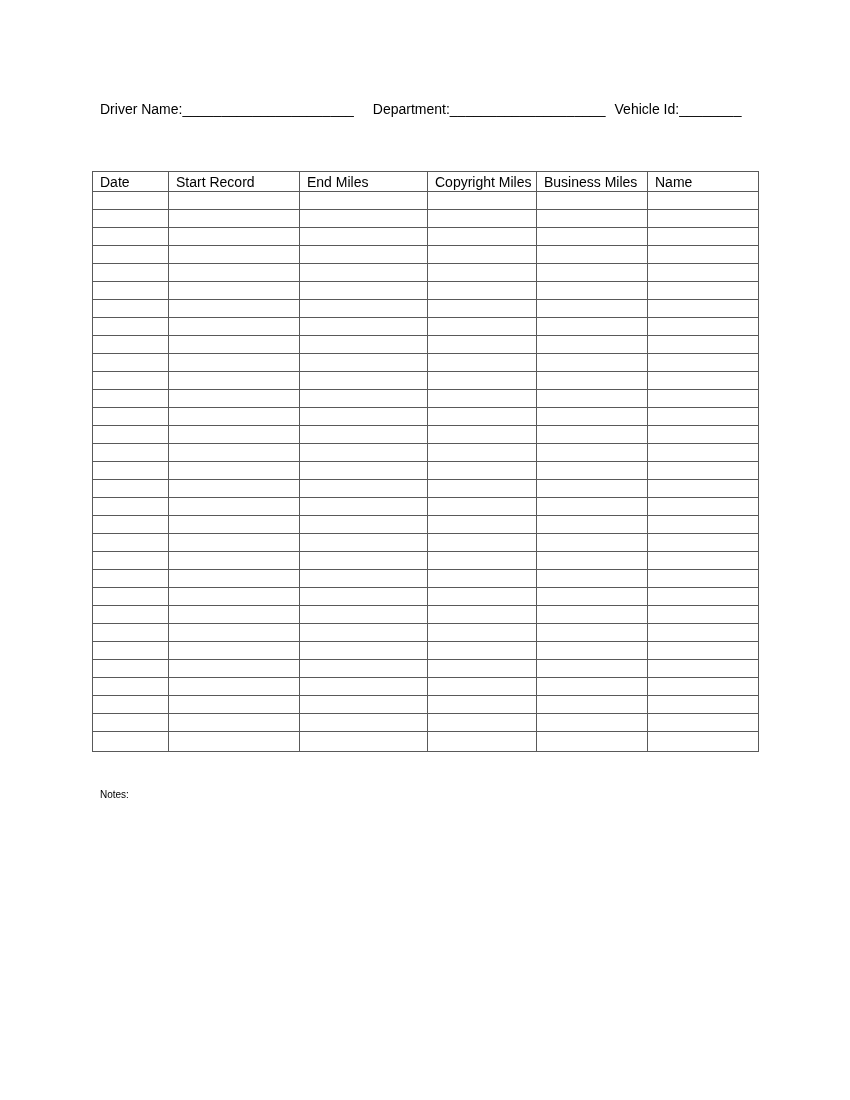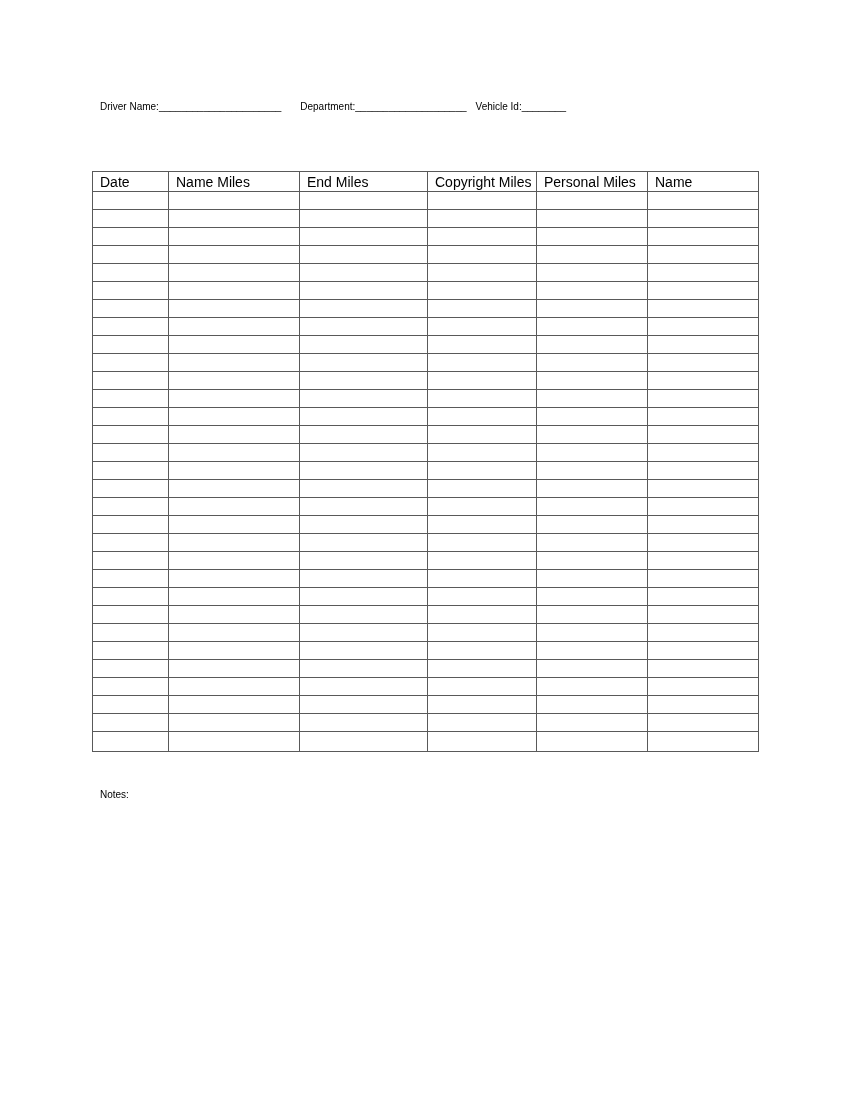--- a/index.html
+++ b/index.html
@@ -13,21 +13,21 @@
     height: 1100px;
     background: #ffffff;
     font-family: "Liberation Sans", sans-serif;
     color: #000000;
     overflow: hidden;
   }
   .header-line {
     position: absolute;
     left: 100px;
     top: 101px;
-    font-size: 10px;
+    font-size: 14px;
     white-space: nowrap;
   }
   .field { display: inline-block; }
   .field-gap-lg { margin-right: 19px; }
   .field-gap-sm { margin-right: 9px; }
   .fill-line { letter-spacing: 0px; }
 
   table.log-table {
     position: absolute;
     left: 92px;
@@ -79,24 +79,24 @@
       <col style="width:76px">
       <col style="width:131px">
       <col style="width:128px">
       <col style="width:109px">
       <col style="width:111px">
       <col style="width:111px">
     </colgroup>
     <thead>
       <tr>
         <th>Date</th>
-        <th>Name Miles</th>
+        <th>Start Record</th>
         <th>End Miles</th>
         <th>Copyright Miles</th>
-        <th>Personal Miles</th>
+        <th>Business Miles</th>
         <th>Name</th>
       </tr>
     </thead>
     <tbody>
         <tr>
           <td></td>
           <td></td>
           <td></td>
           <td></td>
           <td></td>

